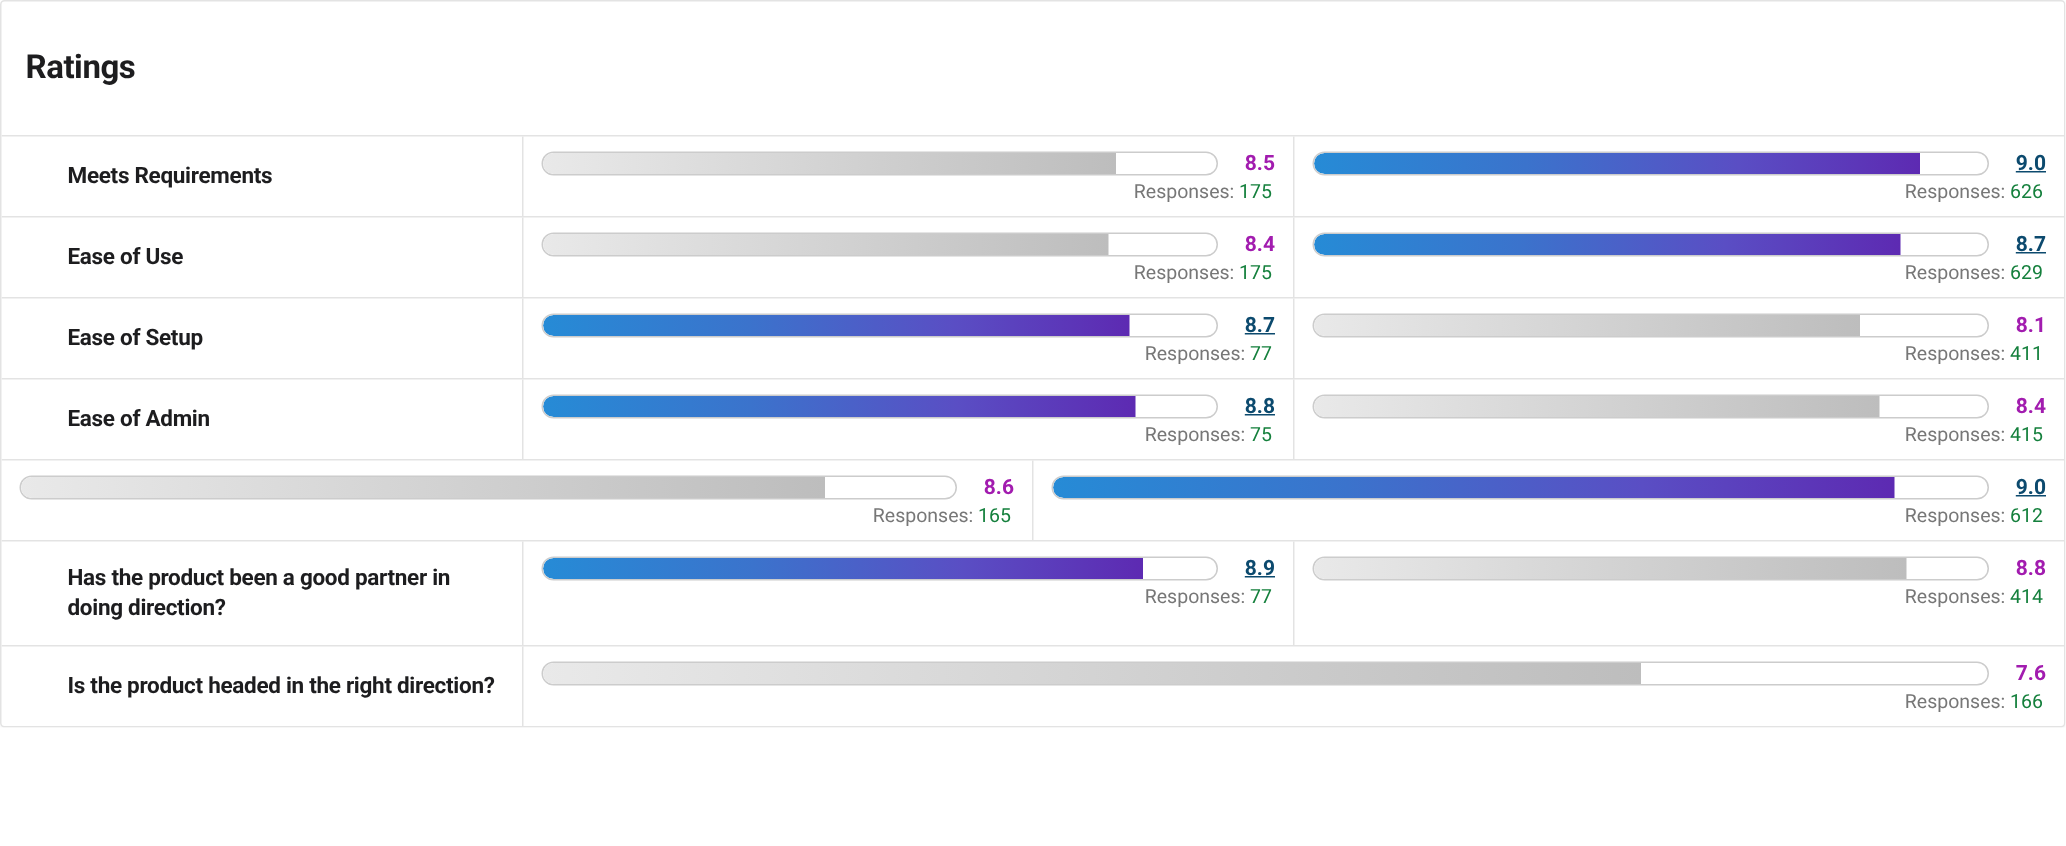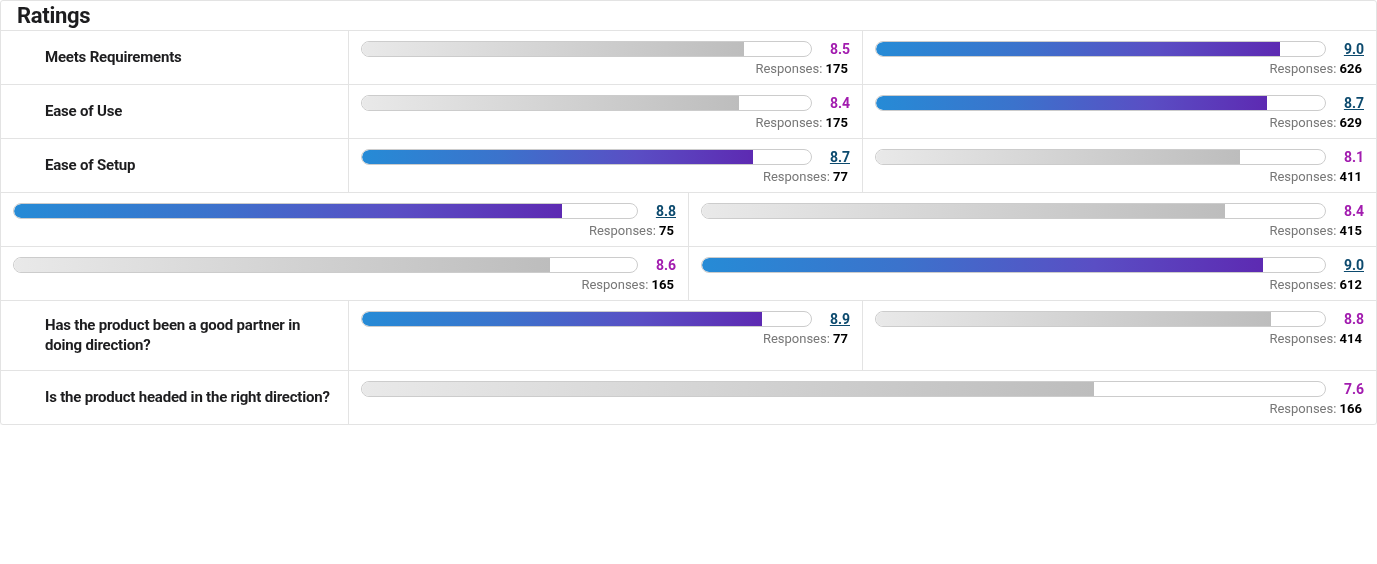--- a/index.html
+++ b/index.html
@@ -10,21 +10,21 @@
     font-size: 14px;
   }
   .panel {
     width: 1377px;
     border: 1px solid #e3e3e3;
     border-radius: 3px;
     box-shadow: 0 1px 2px rgba(0,0,0,0.05);
     overflow: hidden;
   }
   .panel-header {
-    padding: 2px 16px;
+    padding: 32px 16px;
     font-size: 22px;
     font-weight: 700;
     color: #1d1d1f;
     border-bottom: 1px solid #e3e3e3;
     letter-spacing: -0.3px;
   }
   .row {
     display: flex;
     align-items: stretch;
     border-bottom: 1px solid #e3e3e3;
@@ -84,21 +84,21 @@
   }
   .score.grey { color: #a21caf; }
   .score.color { color: #0c4a6e; text-decoration: underline; }
   .responses {
     text-align: right;
     font-size: 13px;
     color: #777;
     margin-top: 4px;
     padding-right: 2px;
   }
-  .responses b { color: #000000; font-weight: 700; }
+  .responses b { color: #15803d; font-weight: 400; }
 </style>
 </head>
 <body>
 
 <div class="panel">
   <div class="panel-header">Ratings</div>
   <div class="rows">
       <div class="row">
         <div class="label-cell">Meets Requirements</div>
         <div class="bar-cell">
@@ -156,20 +156,21 @@
           <div class="bar-row">
             <div class="bar-track">
               <div class="bar-fill grey" style="width: 81%;"></div>
             </div>
             <div class="score grey">8.1</div>
           </div>
           <div class="responses">Responses: <b>411</b></div>
         </div>
       </div>
       <div class="row">
+        <div class="label-cell">Ease of Admin</div>
         <div class="bar-cell">
           <div class="bar-row">
             <div class="bar-track">
               <div class="bar-fill color" style="width: 88%;"></div>
             </div>
             <div class="score color">8.8</div>
           </div>
           <div class="responses">Responses: <b>75</b></div>
         </div>
         <div class="bar-cell">

